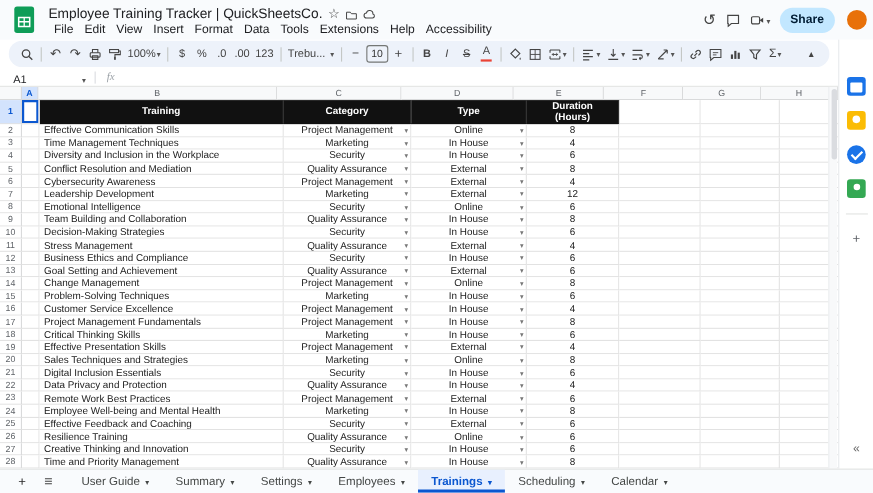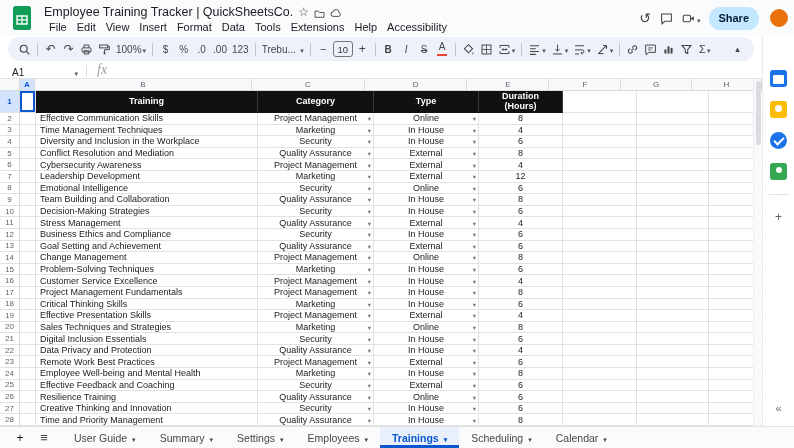--- a/index.html
+++ b/index.html
@@ -50,21 +50,21 @@
   .acolor .bar { width:10px; height:2.5px; background:#ea4335; margin-top:1px; }
   .svgi { width:13px; height:13px; display:block; }
   .spacer { flex:1; }
 
   
   .formula-bar { position:absolute; top:62px; left:0; width:762px; height:17px; background:#fff;
                  border-bottom:1px solid #e1e3e1; display:flex; align-items:center; }
   .namebox { width:86px; height:100%; display:flex; align-items:flex-end; justify-content:space-between;
              padding:0 8px 0 12px; font-size:10px; color:#202124; cursor:pointer; }
   .fb-sep { width:1px; height:11px; background:#dadce0; }
-  .fx { font-size:14px; font-style:italic; color:#9aa0a6; margin:0 10px; font-family:"Liberation Serif", serif; }
+  .fx { font-size:10px; font-style:italic; color:#9aa0a6; margin:0 10px; font-family:"Liberation Serif", serif; }
   .formula-input { flex:1; height:100%; }
 
   
   .grid { position:absolute; top:79px; left:0; width:762px; height:347px; overflow:hidden; background:#fff; }
   .colheads { display:flex; height:12px; }
   .corner { background:#f8f9fa; border-right:1px solid #d9dadb; border-bottom:1px solid #d9dadb; }
   .colhead { background:#f8f9fa; border-right:1px solid #d9dadb; border-bottom:1px solid #d9dadb;
              font-size:8px; color:#5f6368; display:flex; align-items:center; justify-content:center; cursor:pointer; }
   .colhead.selhead, .rowno.selhead { background:#d3e3fd; color:#0b57d0; font-weight:bold; }
   .grow { display:flex; }

